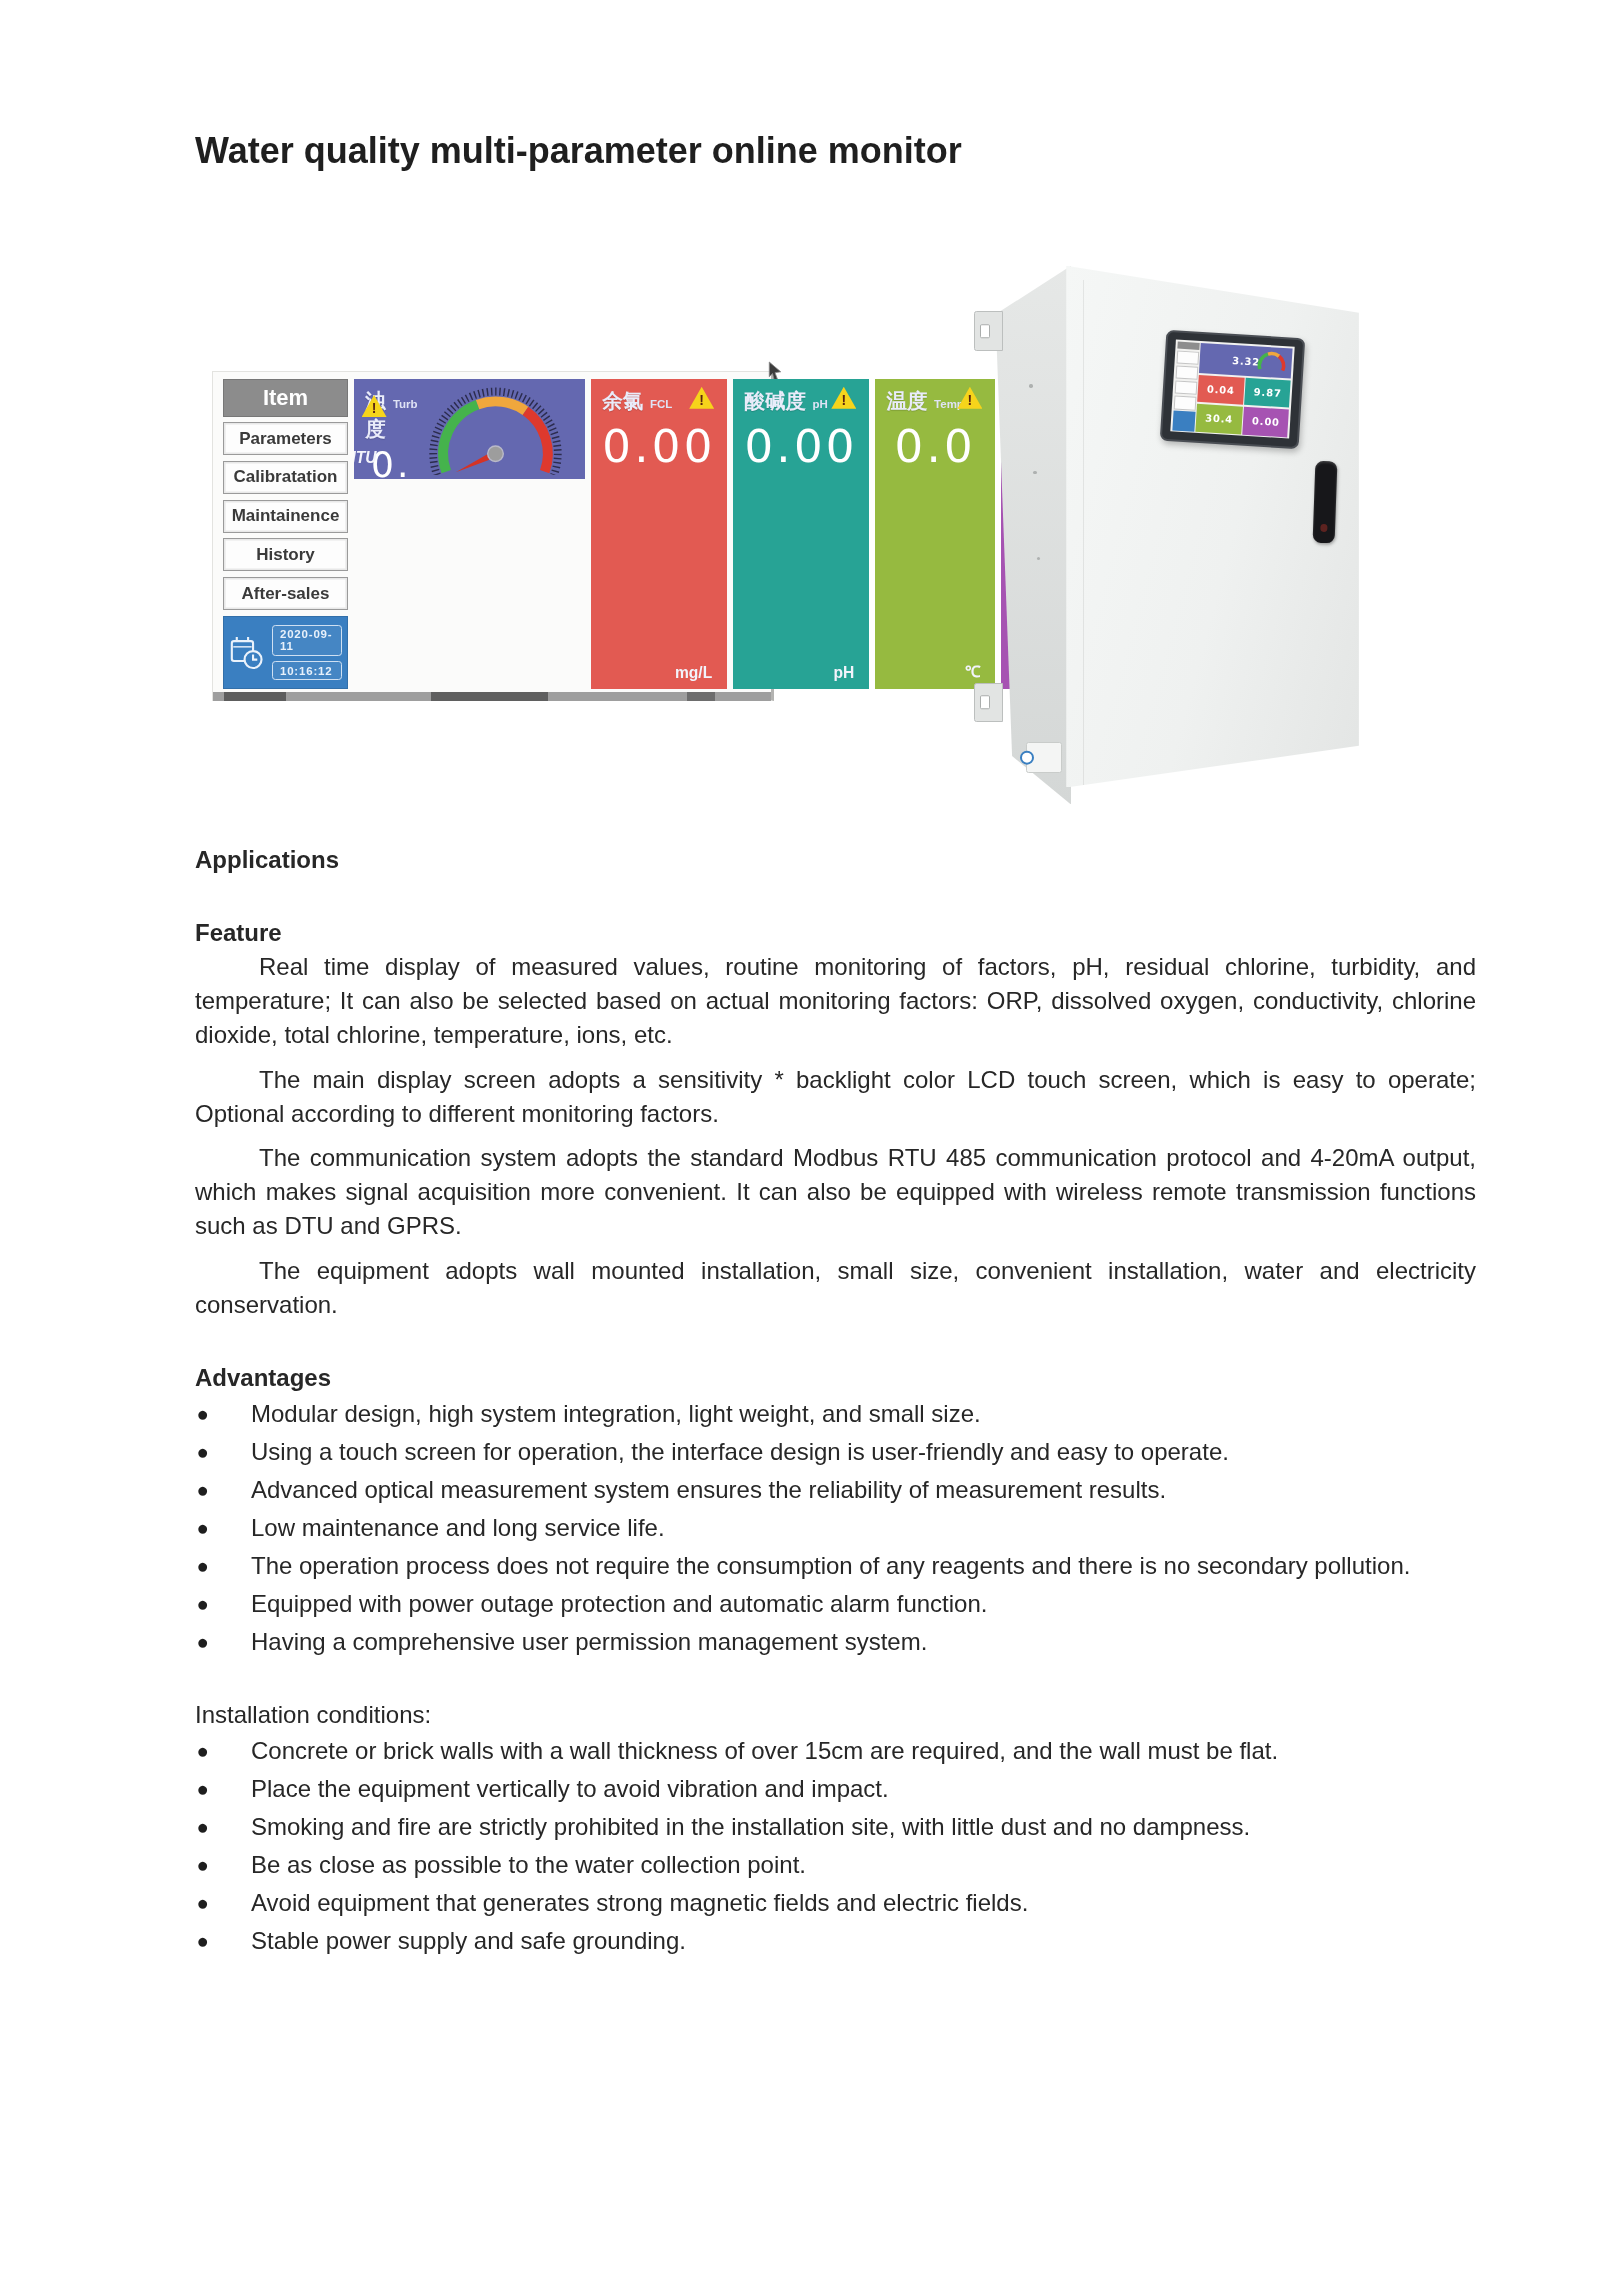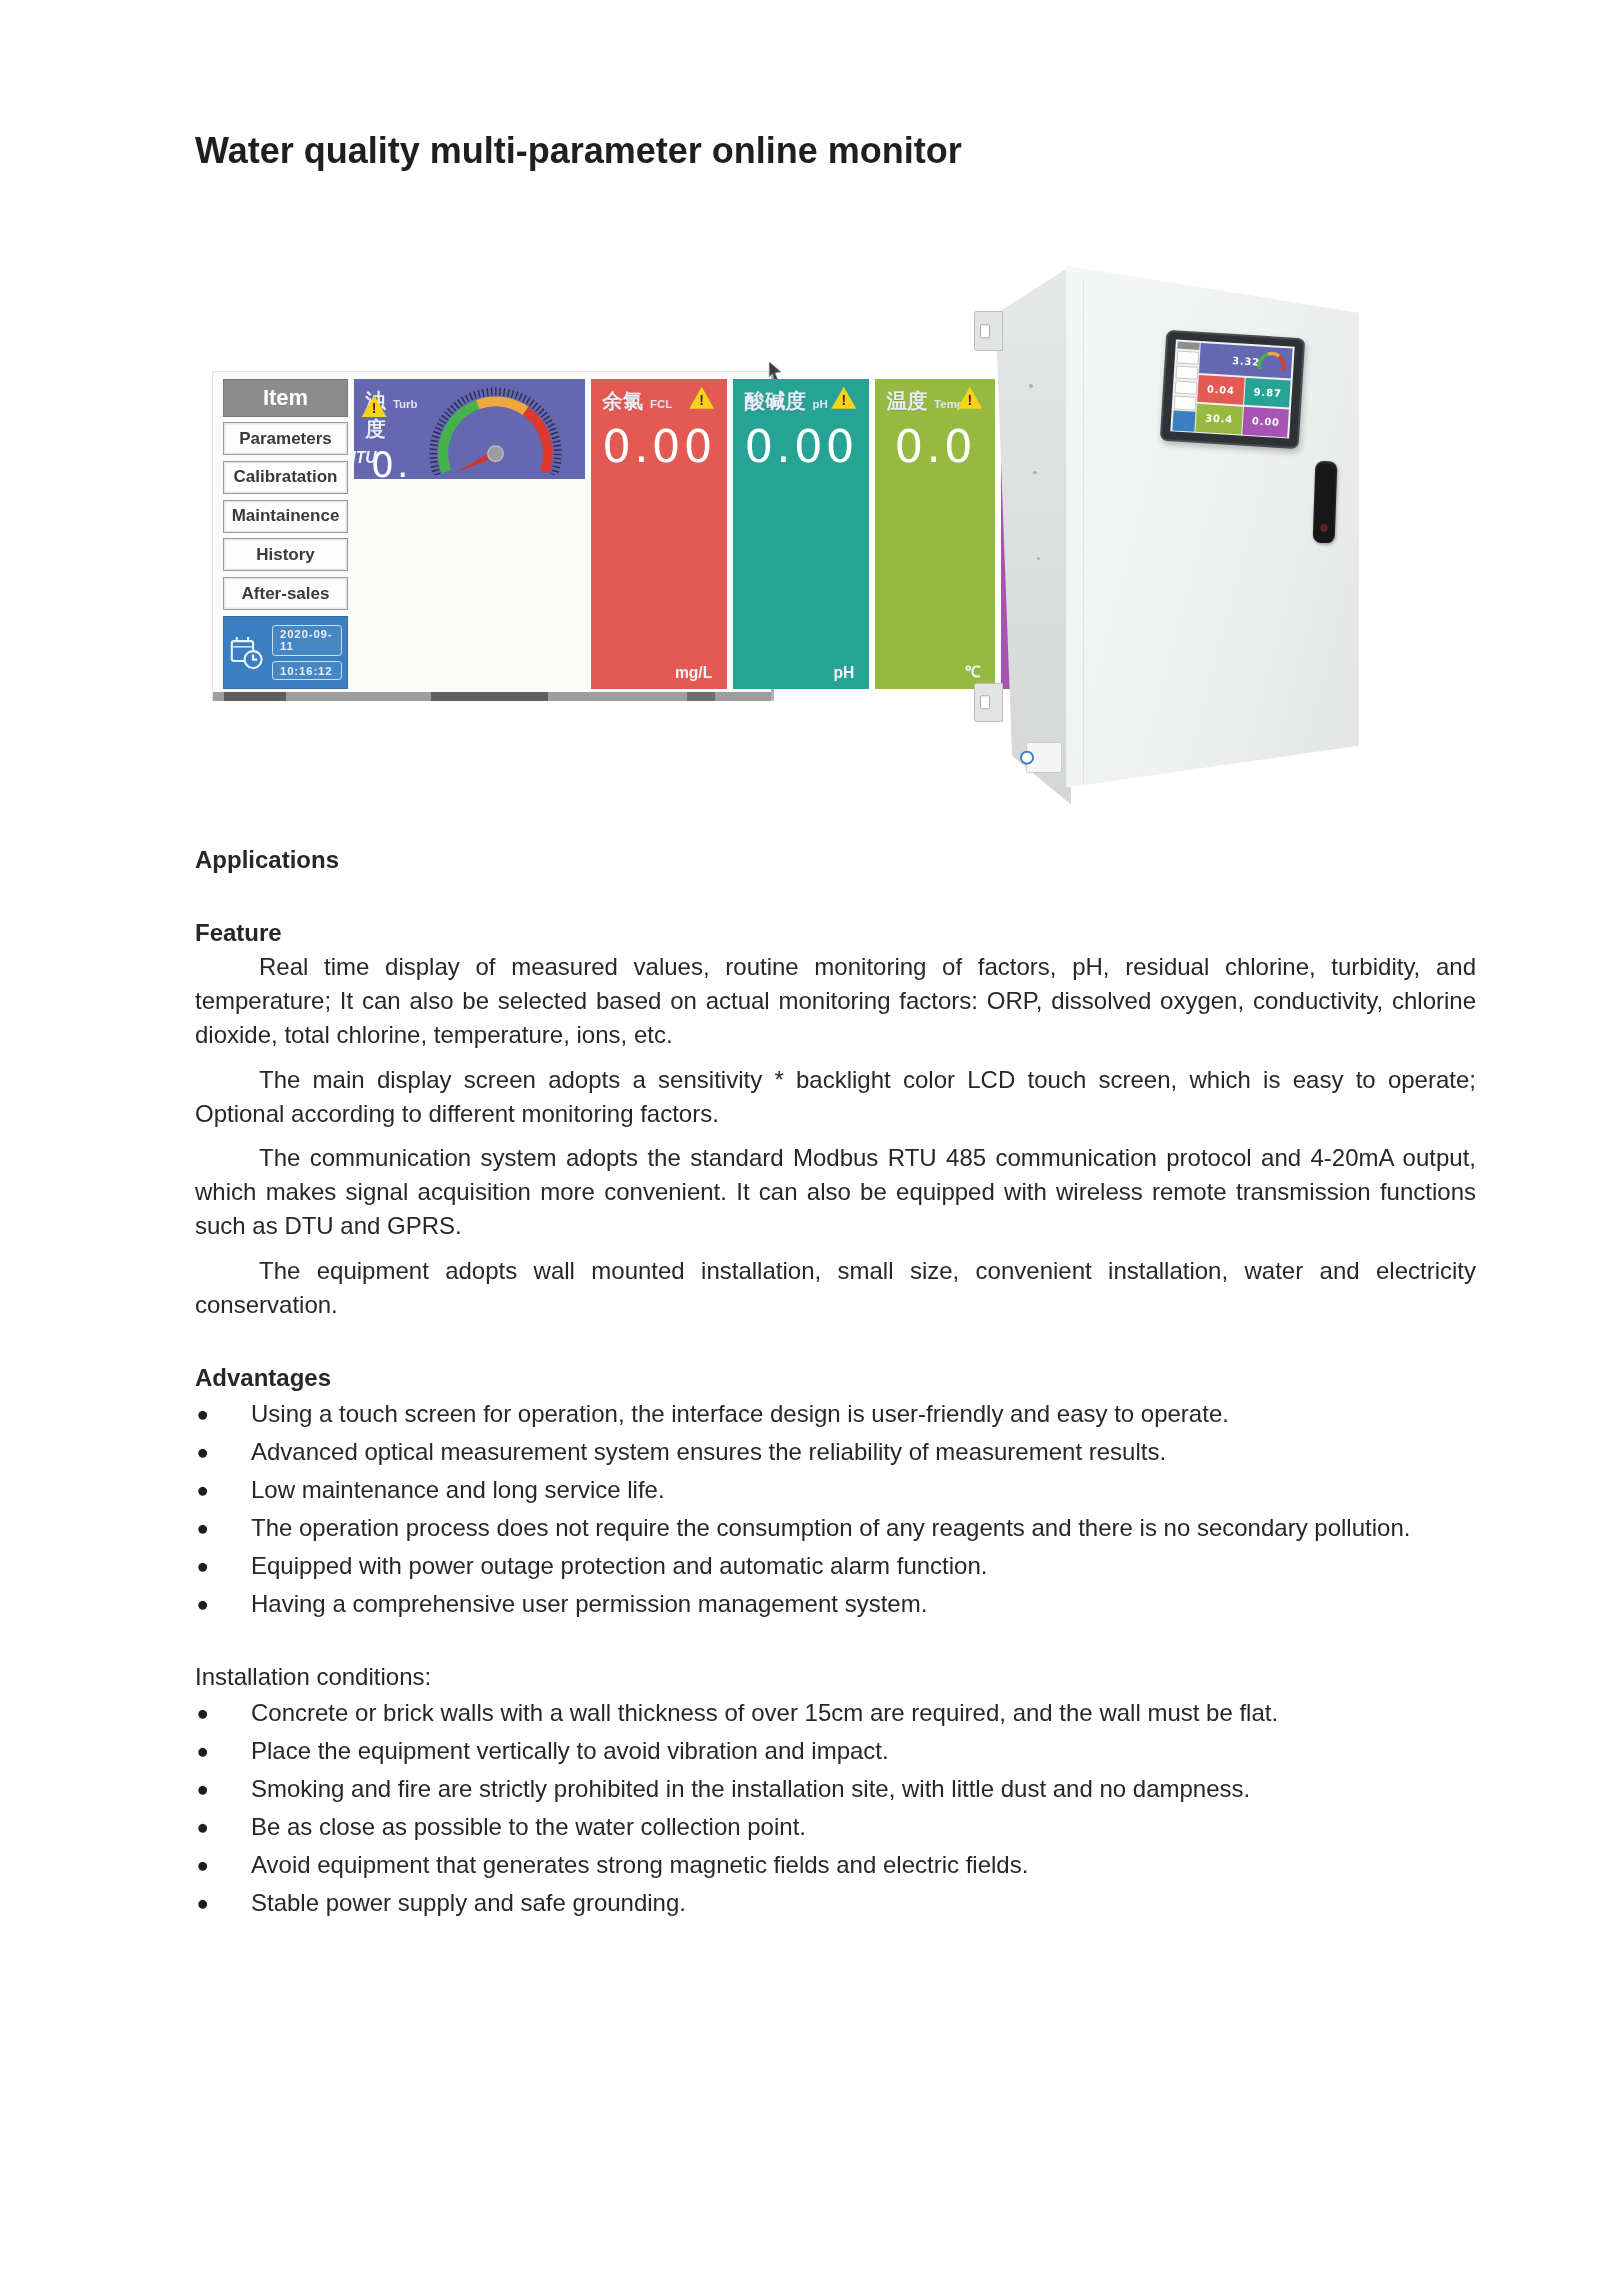--- a/index.html
+++ b/index.html
@@ -322,20 +322,21 @@
   <h3>Applications</h3>
 
   <h3 class="sec-gap">Feature</h3>
   <p>Real time display of measured values, routine monitoring of factors, pH, residual chlorine, turbidity, and temperature; It can also be selected based on actual monitoring factors: ORP, dissolved oxygen, conductivity, chlorine dioxide, total chlorine, temperature, ions, etc.</p>
   <p>The main display screen adopts a sensitivity * backlight color LCD touch screen, which is easy to operate; Optional according to different monitoring factors.</p>
   <p>The communication system adopts the standard Modbus RTU 485 communication protocol and 4-20mA output, which makes signal acquisition more convenient. It can also be equipped with wireless remote transmission functions such as DTU and GPRS.</p>
   <p class="no-margin">The equipment adopts wall mounted installation, small size, convenient installation, water and electricity conservation.</p>
 
   <h3 class="sec-gap">Advantages</h3>
   <ul class="dots">
+    <li>Modular design, high system integration, light weight, and small size.</li>
     <li>Using a touch screen for operation, the interface design is user-friendly and easy to operate.</li>
     <li>Advanced optical measurement system ensures the reliability of measurement results.</li>
     <li>Low maintenance and long service life.</li>
     <li>The operation process does not require the consumption of any reagents and there is no secondary pollution.</li>
     <li>Equipped with power outage protection and automatic alarm function.</li>
     <li>Having a comprehensive user permission management system.</li>
   </ul>
 
   <div class="sec-gap" style="line-height:34px;">Installation conditions:</div>
   <ul class="dots">

